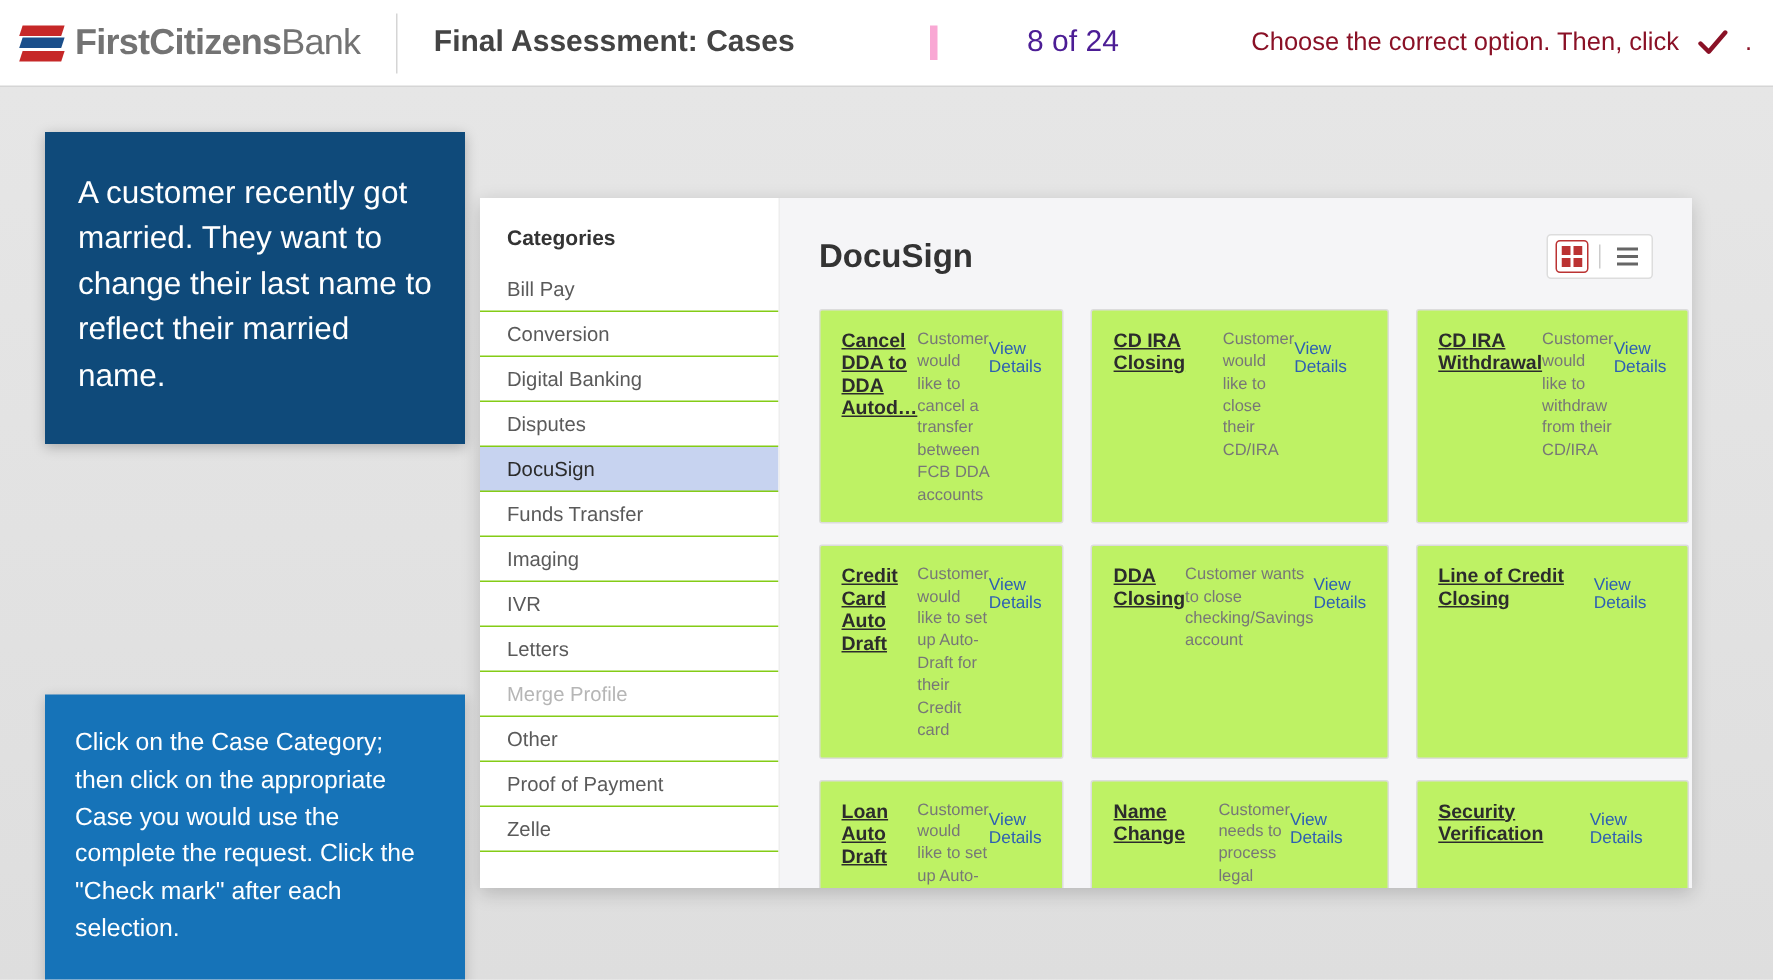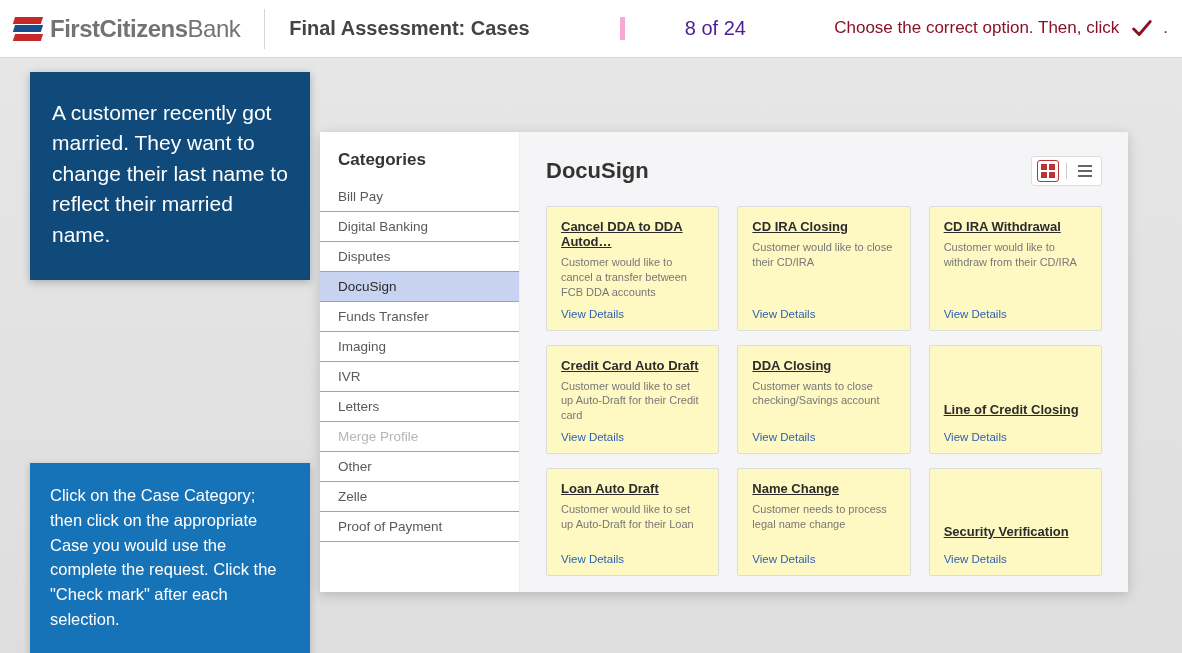--- a/index.html
+++ b/index.html
@@ -44,21 +44,21 @@
   .check-icon svg { width:100%; height:100%; }
 
   .stage {
     position: relative;
     width: 100%;
     height: calc(100% - 58px);
     background: linear-gradient(#e6e6e6,#dedede);
   }
 
   .prompt-box {
-    position: absolute; top: 14px; left: 30px;
+    position: absolute; top: 30px; left: 30px;
     width: 280px;
     background: #0f4a7a;
     color: #fff;
     font-size: 21px;
     line-height: 1.45;
     padding: 26px 22px 30px 22px;
     box-shadow: 0 2px 8px rgba(0,0,0,0.25);
   }
   .hint-box {
     position: absolute; top: 405px; left: 30px;
@@ -81,47 +81,46 @@
   }
   .sidebar {
     width: 200px;
     padding: 18px 0 18px 0;
     background:#fff;
     font-size: 13.5px;
     color:#5a5a5a;
     border-right:1px solid #eee;
     overflow:hidden;
   }
-  .sidebar h4 { font-size:17px; font-weight:700; color:#333; padding:0 18px 12px 18px;}
+  .sidebar h4 { font-size:14px; font-weight:700; color:#333; padding:0 18px 12px 18px;}
   .side-item { padding: 7px 18px; cursor:pointer; border-bottom:1px solid #84cc16;}
   .side-item.selected { background:#c7d3f0; color:#2b2b2b;}
   .side-item.dim { color:#b6b6b6;}
 
   .main {
     flex:1;
     padding: 24px 26px 18px 26px;
     overflow: hidden;
   }
   .main-head { display:flex; justify-content:space-between; align-items:center; margin-bottom:20px;}
   .main-title { font-size:22px; font-weight:600; color:#333;}
   .view-toggle { display:flex; gap:8px; align-items:center; border:1px solid #ddd; padding:4px 6px; border-radius:3px; background:#fff;}
   .vt-btn { width:20px; height:20px; display:flex; align-items:center; justify-content:center; cursor:pointer; border-radius:2px;}
   .vt-btn.active { outline:1px solid #b33; color:#b33;}
   .vt-sep { width:1px; height:16px; background:#ccc;}
 
   .grid { display:grid; grid-template-columns: repeat(3, 1fr); gap: 14px 18px;}
   .card {
     border:1px solid #dcdcdc;
-    background:#fef9c3;
+    background:#bef264;
     padding: 12px 14px 10px 14px;
     border-radius:2px;
     min-height: 108px;
-    display:flex; flex-direction:column;
+    display:flex; 
     cursor:pointer;
-    justify-content:flex-end;
   }
   .card-title { font-size:13px; font-weight:600; color:#2c2c2c; text-decoration: underline; margin-bottom:6px;}
   .card-desc { font-size:11px; color:#777; line-height:1.35; flex:1;}
   .card-link { font-size:11.5px; color:#2d5fb3; margin-top:8px; cursor:pointer;}
 </style>
 </head>
 <body>
 
 <div class="header">
   <div class="logo-wrap">
@@ -155,31 +154,32 @@
 
   <div class="hint-box">
     <span>Click on the Case Category; then click on the appropriate Case you would use the complete the request. Click the "Check mark" after each selection.</span>
   </div>
 
   <div class="app-window">
     <div class="sidebar">
       <h4>Categories</h4>
       <div id="side-list">
           <div class="side-item">Bill Pay</div>
+          <div class="side-item">Conversion</div>
           <div class="side-item">Digital Banking</div>
           <div class="side-item">Disputes</div>
           <div class="side-item selected">DocuSign</div>
           <div class="side-item">Funds Transfer</div>
           <div class="side-item">Imaging</div>
           <div class="side-item">IVR</div>
           <div class="side-item">Letters</div>
           <div class="side-item dim">Merge Profile</div>
           <div class="side-item">Other</div>
+          <div class="side-item">Proof of Payment</div>
           <div class="side-item">Zelle</div>
-          <div class="side-item">Proof of Payment</div>
         </div>
     </div>
     <div class="main">
       <div class="main-head">
         <div class="main-title">DocuSign</div>
         <div class="view-toggle">
           <div class="vt-btn active">
             <svg width="14" height="14" viewBox="0 0 14 14">
                 <rect x="0" y="0" width="6" height="6" fill="#b33"></rect>
                 <rect x="8" y="0" width="6" height="6" fill="#b33"></rect>

